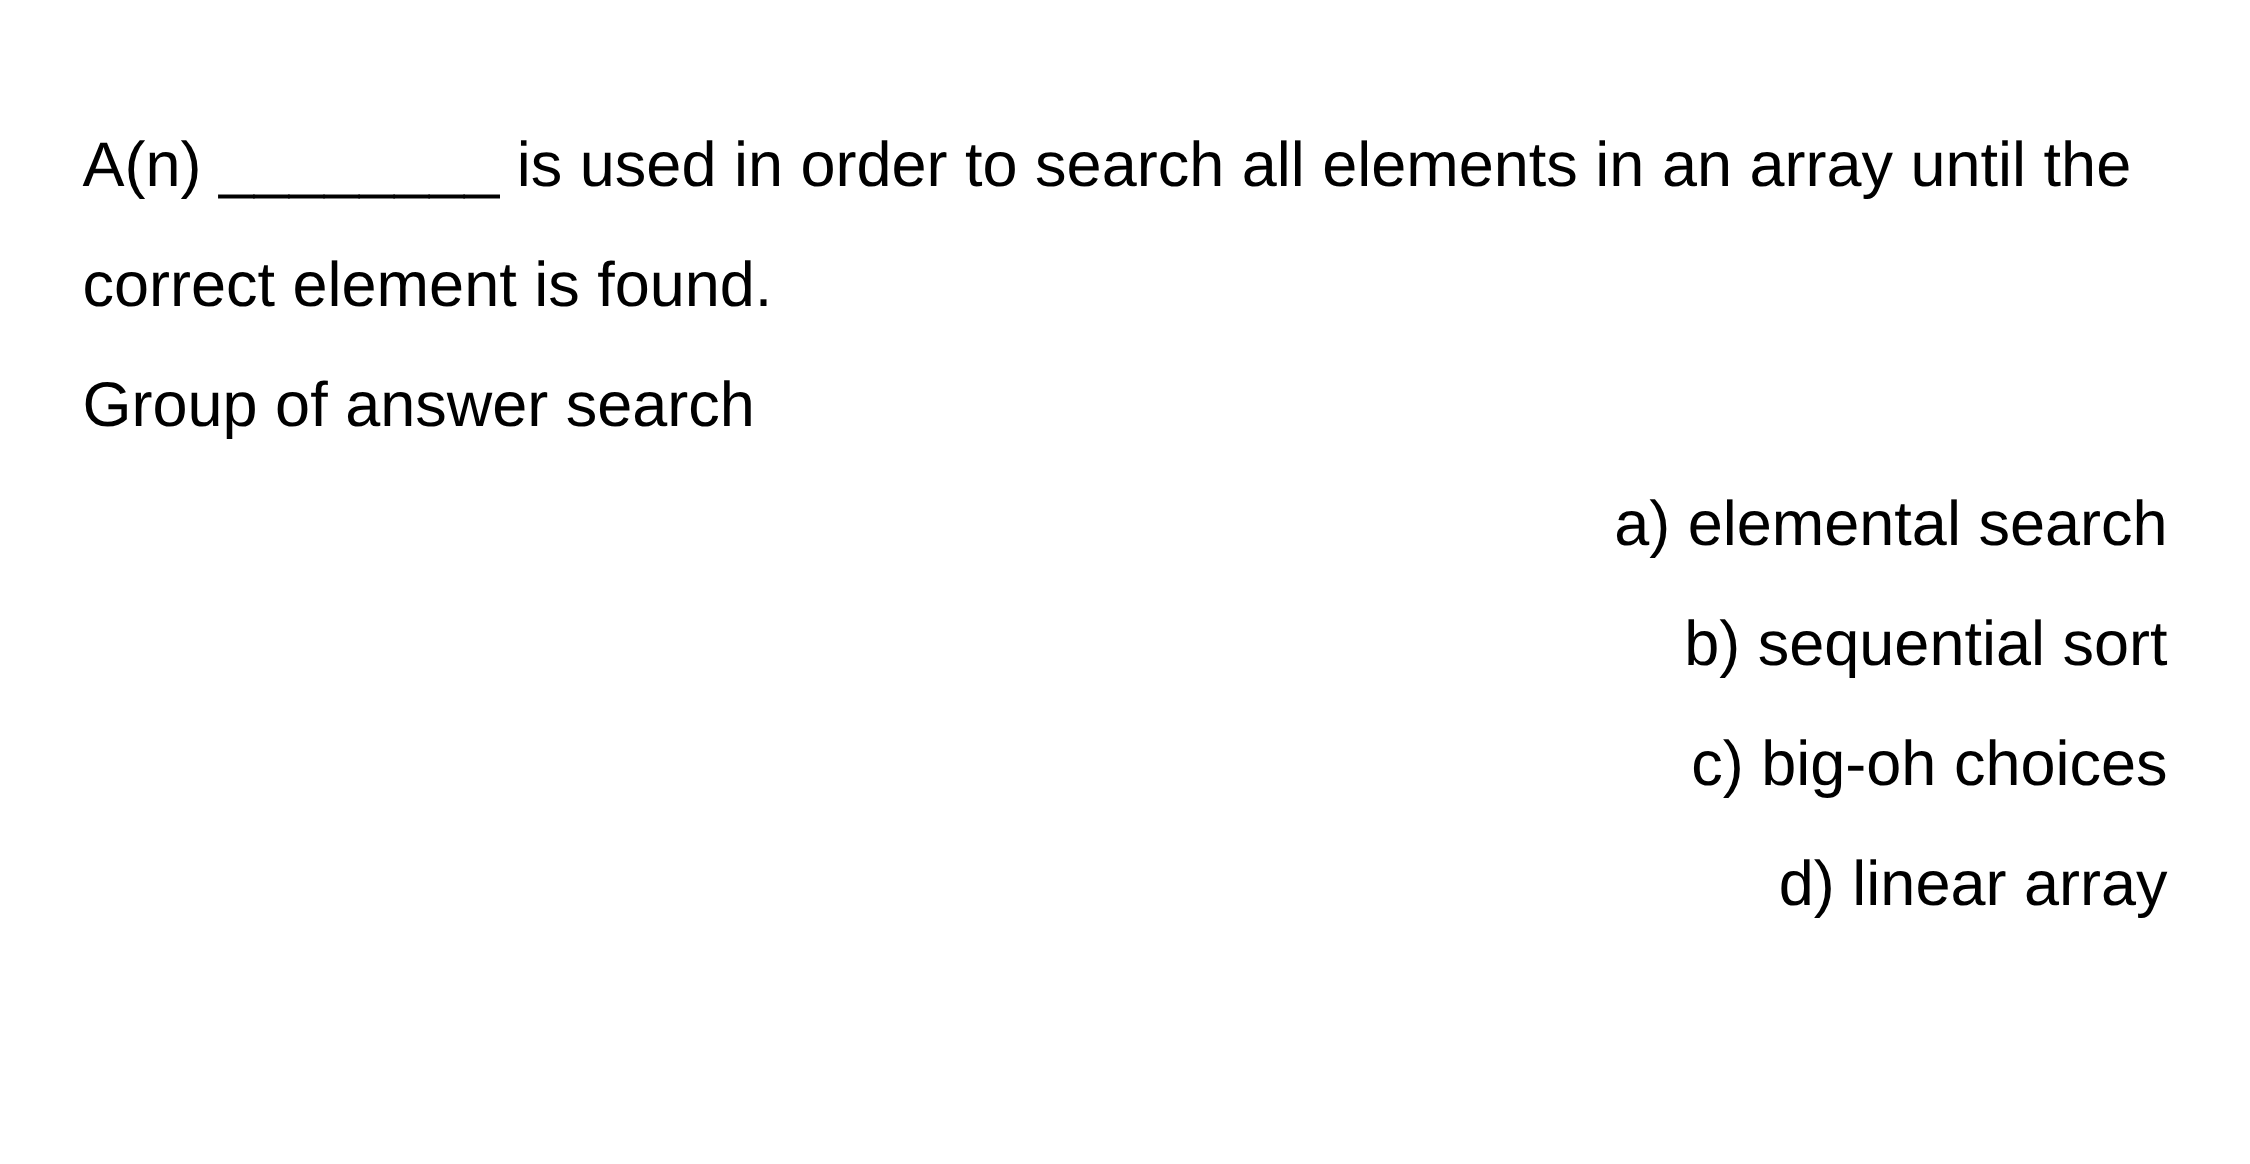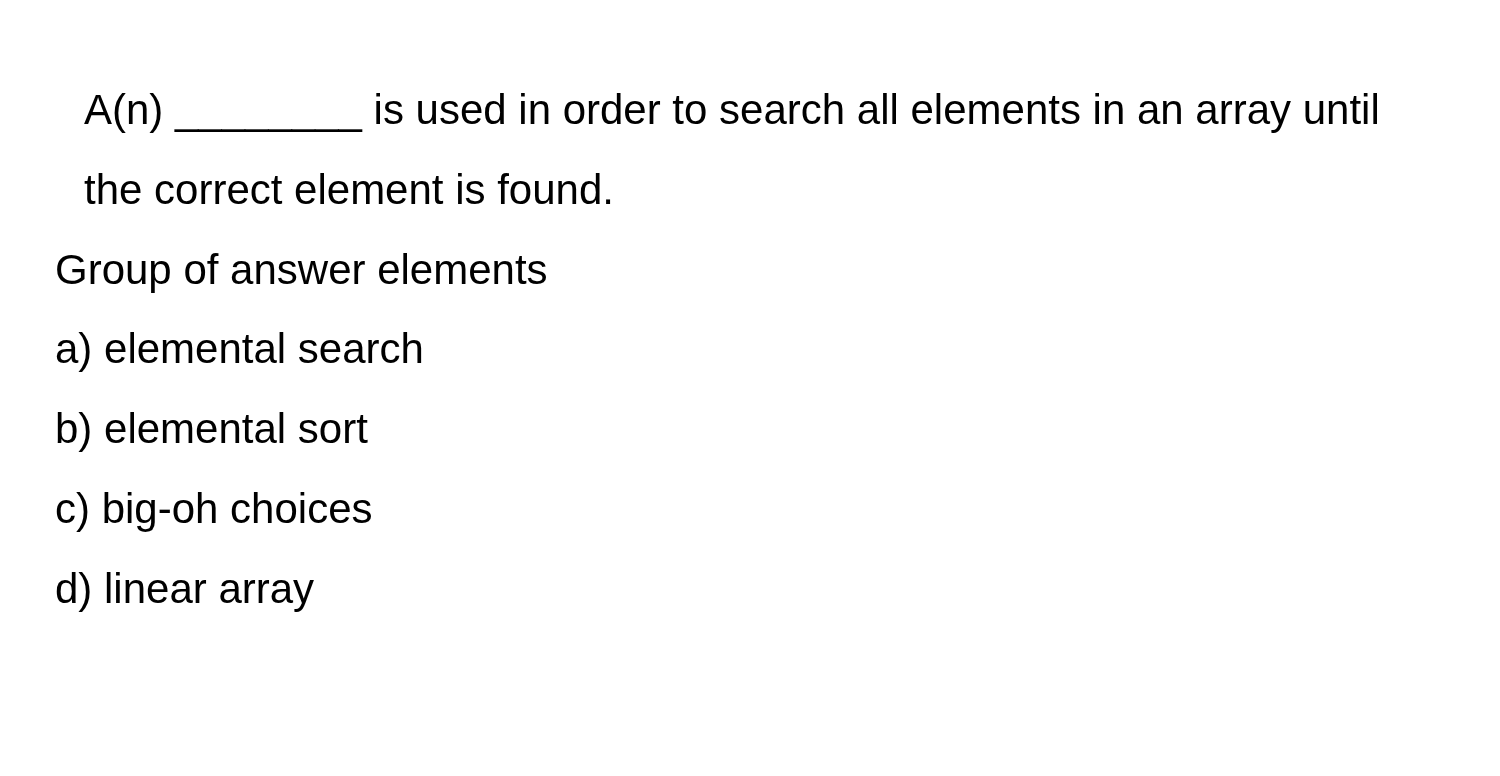--- a/index.html
+++ b/index.html
@@ -12,45 +12,45 @@
       height: 776px;
       background: #ffffff;
       font-family: -apple-system, BlinkMacSystemFont, "Segoe UI", Helvetica, Arial, sans-serif;
       color: #000000;
       padding: 70px 55px;
     }
     .question-text {
       font-size: 42px;
       line-height: 1.9;
       font-weight: 400;
-      margin-left: 29px;
     }
     .choices-header {
       font-size: 42px;
       line-height: 1.9;
       font-weight: 400;
     }
     .choice-item {
       font-size: 42px;
       line-height: 1.9;
       font-weight: 400;
+      text-align: right;
     }
   </style>
 </head>
 <body>
 
 <div class="question-text">A(n) ________ is used in order to search all elements in an array until the correct element is found.</div>
-<div class="choices-header">Group of answer elements</div>
+<div class="choices-header">Group of answer search</div>
 <div class="choice-item">
   <span>a)</span>
   <span>elemental search</span>
 </div>
 <div class="choice-item">
   <span>b)</span>
-  <span>elemental sort</span>
+  <span>sequential sort</span>
 </div>
 <div class="choice-item">
   <span>c)</span>
   <span>big-oh choices</span>
 </div>
 <div class="choice-item">
   <span>d)</span>
   <span>linear array</span>
 </div>
 

